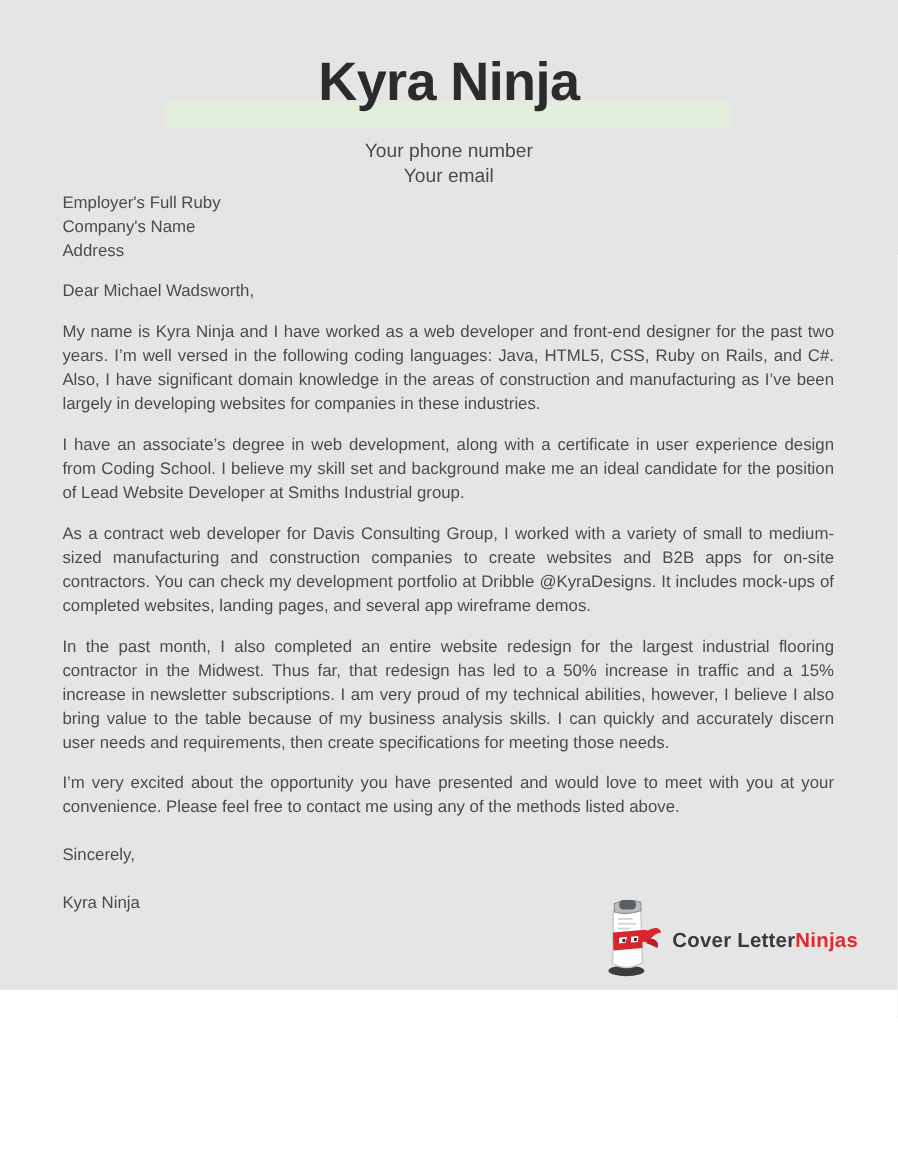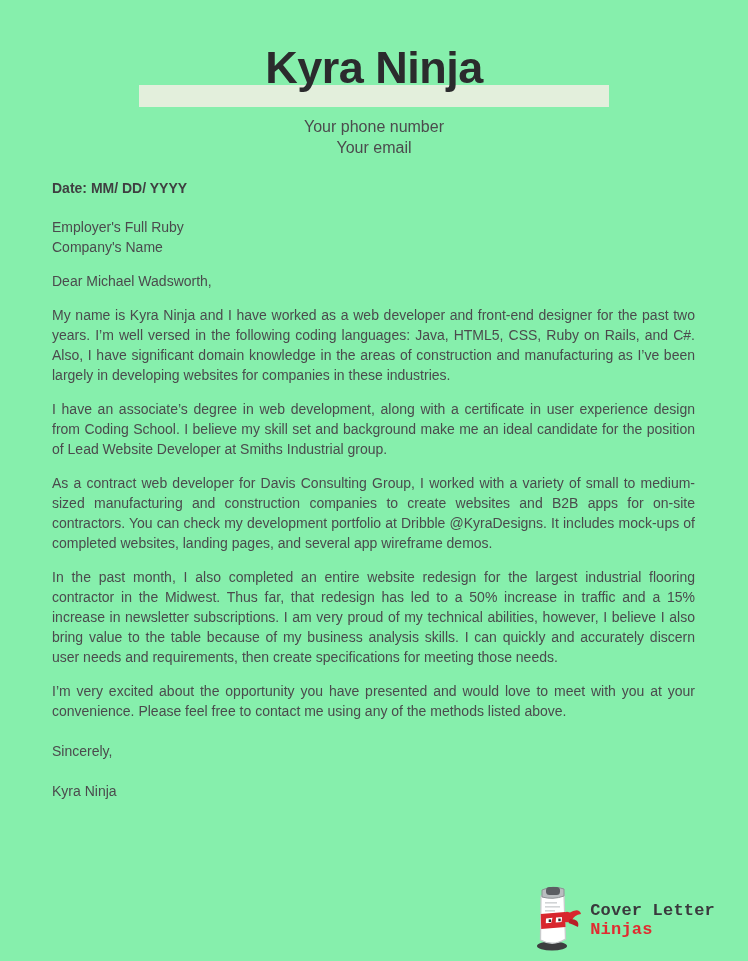--- a/index.html
+++ b/index.html
@@ -5,23 +5,23 @@
   :root{
     --accent:#e3efdc;
     --brand-dark:#3a393d;
     --brand-red:#e12b30;
   }
   *{ box-sizing:border-box; margin:0; padding:0; }
   html,body{ background:#ffffff; }
   body{ font-family:"Liberation Sans", sans-serif; }
   .page{
     position:relative;
-    width:748px; height:961px;
+    width:748px; height:825px;
     margin:0 auto;
-    background:#86efac;
+    background:#e5e5e5;
     overflow:hidden;
   }
   
   .header{ position:relative; height:107px; }
   .title-band{
     position:absolute; top:85px; left:50%;
     transform:translateX(-50%);
     width:470px; height:22px;
     background:var(--accent);
   }
@@ -53,45 +53,45 @@
   .recipient{ margin-bottom:14px; }
   .salutation{ margin-bottom:14px; }
   .para{ margin:14px 0; text-align:justify; }
   .closing{ margin-top:20px; }
   .signature{ margin-top:20px; }
   
   .brand{
     position:absolute; right:33px; bottom:4px;
     display:flex; align-items:center; gap:8px;
   }
-  .brand-text{ display:flex; flex-direction:column; line-height:19px;font-family:Liberation Mono, monospace; }
+  .brand-text{ display:flex; flex-direction:row; line-height:19px; }
   .brand-line1{ font-weight:bold; font-size:17px; color:var(--brand-dark); letter-spacing:0.2px; }
   .brand-line2{ font-weight:bold; font-size:17px; color:var(--brand-red); letter-spacing:0.2px; }
 </style>
 </head>
 <body>
 
 <div class="page">
 
   <div class="header">
     <div class="title-band"></div>
     <h1 class="page-title">Kyra Ninja</h1>
   </div>
 
   <div class="contact">
     <div>Your phone number</div>
     <div>Your email</div>
   </div>
 
   <div class="letter">
-    <p class="date-line">Date: MM/ DD/ YYYY</p>
 
     <div class="recipient">
       <div>Employer's Full Ruby</div>
       <div>Company's Name</div>
+      <div>Address</div>
     </div>
 
     <p class="salutation">Dear Michael Wadsworth,</p>
 
     <p class="para">My name is Kyra Ninja and I have worked as a web developer and front-end designer for the past two years. I’m well versed in the following coding languages: Java, HTML5, CSS, Ruby on Rails, and C#. Also, I have significant domain knowledge in the areas of construction and manufacturing as I’ve been largely in developing websites for companies in these industries.</p>
     <p class="para">I have an associate’s degree in web development, along with a certificate in user experience design from Coding School. I believe my skill set and background make me an ideal candidate for the position of Lead Website Developer at Smiths Industrial group.</p>
     <p class="para">As a contract web developer for Davis Consulting Group, I worked with a variety of small to medium-sized manufacturing and construction companies to create websites and B2B apps for on-site contractors. You can check my development portfolio at Dribble @KyraDesigns. It includes mock-ups of completed websites, landing pages, and several app wireframe demos.</p>
     <p class="para">In the past month, I also completed an entire website redesign for the largest industrial flooring contractor in the Midwest. Thus far, that redesign has led to a 50% increase in traffic and a 15% increase in newsletter subscriptions. I am very proud of my technical abilities, however, I believe I also bring value to the table because of my business analysis skills. I can quickly and accurately discern user needs and requirements, then create specifications for meeting those needs.</p>
     <p class="para">I’m very excited about the opportunity you have presented and would love to meet with you at your convenience. Please feel free to contact me using any of the methods listed above.</p>
 

